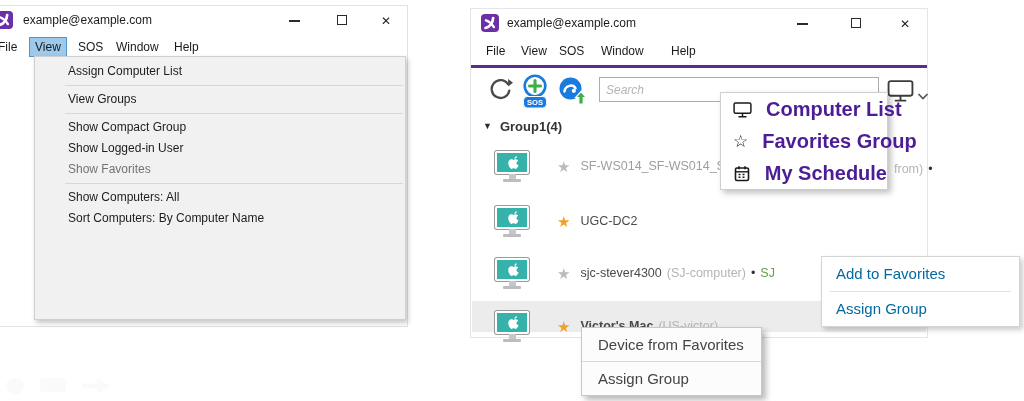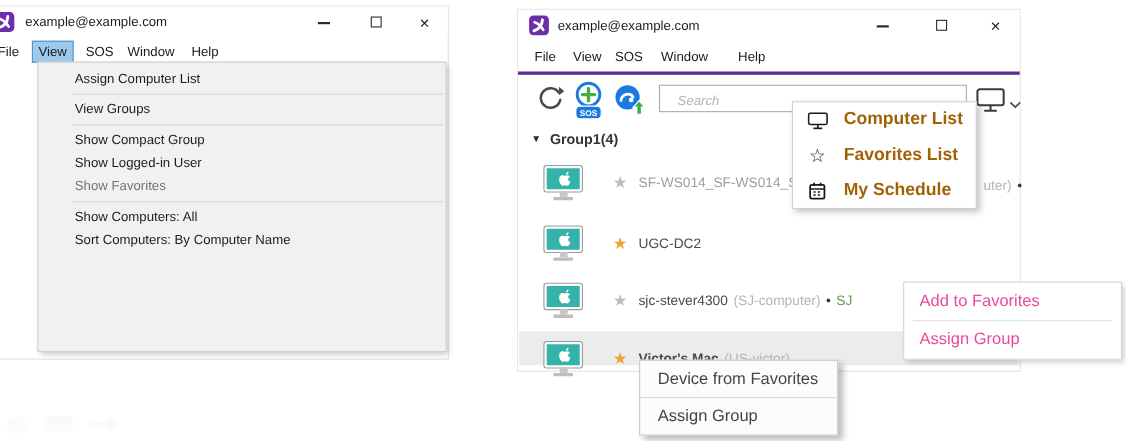--- a/index.html
+++ b/index.html
@@ -21,21 +21,21 @@
   .menu-panel { position:absolute; left:49px; top:50px; width:372px; height:264px; background:#f1f1f1;
     border:1px solid #cfcfcf; box-shadow:2px 3px 5px rgba(0,0,0,.22); padding-top:4px; z-index:5; }
   .menu-item { height:21px; line-height:21px; padding-left:33px; font-size:12px; color:#1c1c1c; white-space:nowrap; }
   .menu-item.link { color:#737373; }
   .menu-sep { height:1px; background:#d7d7d7; margin:3px 2px 3px 30px; }
   
   .win-right { left:470px; top:8px; width:458px; height:330px; border-color:#e5e5e5; }
   .accent-line { position:absolute; left:0; top:56px; width:100%; height:3px; background:#5c2d91; }
   .toolbar-btn { position:absolute; cursor:pointer; }
   .search { position:absolute; left:128px; top:68px; width:280px; height:25px; border:1px solid #ababab;
-    background:#fff; font-size:17px; padding:0 16px; color:#c2410c; }
+    background:#fff; font-size:12px; padding:0 6px; color:#c2410c; }
   .search::placeholder { color:#b3b3b3; font-style:italic; font-size:12px; }
   .group-hdr { position:absolute; left:12px; top:108px; height:18px; display:flex; align-items:center; cursor:pointer; }
   .group-arrow { font-size:9px; color:#2b2b2b; margin-right:8px; }
   .group-name { font-size:13px; font-weight:bold; color:#333; }
   .comp-row { position:absolute; left:0; height:44px; display:flex; align-items:center; width:100%; }
   .mac-icon { margin-left:24px; width:34px; }
   .screen { width:34px; height:23px; background:#35b3ab; border:2px solid #fff; border-radius:2px;
     box-shadow:0 0 0 1px #9a9a9a; display:flex; align-items:center; justify-content:center; }
   .stand { width:7px; height:5px; background:#c7c7c7; margin:0 auto; }
   .base { width:18px; height:3px; background:#bdbdbd; margin:0 auto; border-radius:1px; }
@@ -46,24 +46,24 @@
   .detail { font-size:12.5px; color:#b5b5b5; margin-left:5px; white-space:nowrap; }
   .dot { font-size:12.5px; color:#333; margin-left:5px; }
   .user { font-size:12.5px; color:#61a144; margin-left:5px; }
   .row-highlight { position:absolute; left:1px; right:1px; top:292px; height:31px; background:#ececec; }
   .row-tail { position:absolute; left:423px; top:152px; height:16px; display:flex; align-items:center; }
   
   .switcher-menu { position:absolute; left:720px; top:92px; width:168px; background:#fff;
     border:1px solid #cfcfcf; box-shadow:3px 3px 6px rgba(0,0,0,.25); z-index:30; }
   .switcher-item { height:32px; display:flex; align-items:center; cursor:pointer; }
   .switcher-item .s-icon { width:20px; margin-left:12px; display:flex; justify-content:center; color:#1a1a1a; }
-  .switcher-item .s-label { margin-left:14px; font-size:16px; font-weight:600; color:#a16207; white-space:nowrap;text-align:center; }
+  .switcher-item .s-label { margin-left:14px; font-size:20px; font-weight:600; color:#4c1d95; white-space:nowrap;text-align:center; }
   .ctx { position:absolute; z-index:30; background:#fff; }
   .ctx-right { left:821px; top:256px; width:199px; border:1px solid #d4d4d4; box-shadow:3px 3px 5px rgba(0,0,0,.2); }
-  .ctx-right .ctx-item { height:34px; line-height:34px; padding-left:14px; font-size:15px; color:#ec4899; white-space:nowrap; }
+  .ctx-right .ctx-item { height:34px; line-height:34px; padding-left:14px; font-size:15px; color:#0369a1; white-space:nowrap; }
   .ctx-right .ctx-sep { height:1px; background:#e2e2e2; margin:0 8px; }
   .ctx-bottom { left:581px; top:327px; width:181px; background:#fcfcfc; border:1px solid #c8c8c8;
     box-shadow:4px 4px 6px rgba(0,0,0,.28); }
   .ctx-bottom .ctx-item { height:33px; line-height:33px; padding-left:16px; font-size:15px; color:#444; white-space:nowrap; }
   .ctx-bottom .ctx-sep { height:1px; background:#d9d9d9; }
   .ctx-item { cursor:pointer; }
   
   .ghosts { position:absolute; left:6px; top:378px; display:flex; gap:16px; opacity:.35; }
   .ghosts span { display:block; background:#f1f1f1; }
 </style>
@@ -181,21 +181,21 @@
         <path fill="#fff" d="M13.8 10.9c0-1.7 1-2.7 2.3-3.4-.7-1-1.9-1.7-3.1-1.8-1.3-.1-2.5.8-3.1.8-.7 0-1.7-.8-2.8-.8-1.4 0-2.8.8-3.5 2.1-1.5 2.6-.4 6.5 1 8.6.7 1 1.6 2.2 2.7 2.1 1-.1 1.4-.7 2.7-.7 1.3 0 1.6.7 2.7.7 1.2 0 1.9-1 2.6-2.1.6-.8 1-1.7 1.2-2.7-1.5-.6-2.7-1.9-2.7-2.8z"></path>
       </svg>
         </div>
       <div class="stand"></div>
         <div class="base"></div>
     </div>
     <span class="star gray">★</span>
     <span class="comp-name offline">SF-WS014_SF-WS014_SF</span>
   </div>
   <div class="row-tail">
-    <span class="detail" style="margin-left:0">uter)</span>
+    <span class="detail" style="margin-left:0">from)</span>
     <span class="dot">•</span>
   </div>
 
   <div class="comp-row" style="top:190px">
     <div class="mac-icon">
       <div class="screen">
           <svg width="13" height="15" viewBox="0 0 17 20">
         <path fill="#fff" d="M11.4 5.2c.8-.1 1.7-.6 2.2-1.4.5-.7.8-1.5.7-2.3-.8.1-1.8.6-2.3 1.3-.5.6-.9 1.5-.6 2.4z"></path>
         <path fill="#fff" d="M13.8 10.9c0-1.7 1-2.7 2.3-3.4-.7-1-1.9-1.7-3.1-1.8-1.3-.1-2.5.8-3.1.8-.7 0-1.7-.8-2.8-.8-1.4 0-2.8.8-3.5 2.1-1.5 2.6-.4 6.5 1 8.6.7 1 1.6 2.2 2.7 2.1 1-.1 1.4-.7 2.7-.7 1.3 0 1.6.7 2.7.7 1.2 0 1.9-1 2.6-2.1.6-.8 1-1.7 1.2-2.7-1.5-.6-2.7-1.9-2.7-2.8z"></path>
       </svg>
@@ -247,21 +247,21 @@
     <span class="s-icon">
       <svg width="19" height="17" viewBox="0 0 26 22">
         <rect x="1.5" y="2" width="23" height="14" rx="2" fill="#fff" stroke="#1a1a1a" stroke-width="2"></rect>
         <path d="M13 16v4.5M7.5 20.8h11" stroke="#1a1a1a" stroke-width="2" fill="none"></path>
       </svg>
       </span>
     <span class="s-label">Computer List</span>
   </div>
   <div class="switcher-item">
     <span class="s-icon" style="font-size:17px;line-height:17px">☆</span>
-    <span class="s-label">Favorites List</span>
+    <span class="s-label">Favorites Group</span>
   </div>
   <div class="switcher-item">
     <span class="s-icon">
       <svg width="16" height="17" viewBox="0 0 16 17">
         <rect x="1.5" y="3" width="13" height="12.5" rx="1.5" fill="none" stroke="#1a1a1a" stroke-width="1.6"></rect>
         <path d="M1.5 6.8h13" stroke="#1a1a1a" stroke-width="1.4"></path>
         <path d="M5 1.2v3M11 1.2v3" stroke="#1a1a1a" stroke-width="1.6"></path>
         <path d="M4.5 9.5h2M8.5 9.5h2M4.5 12.3h2M8.5 12.3h2" stroke="#1a1a1a" stroke-width="1.4"></path>
       </svg>
       </span>

